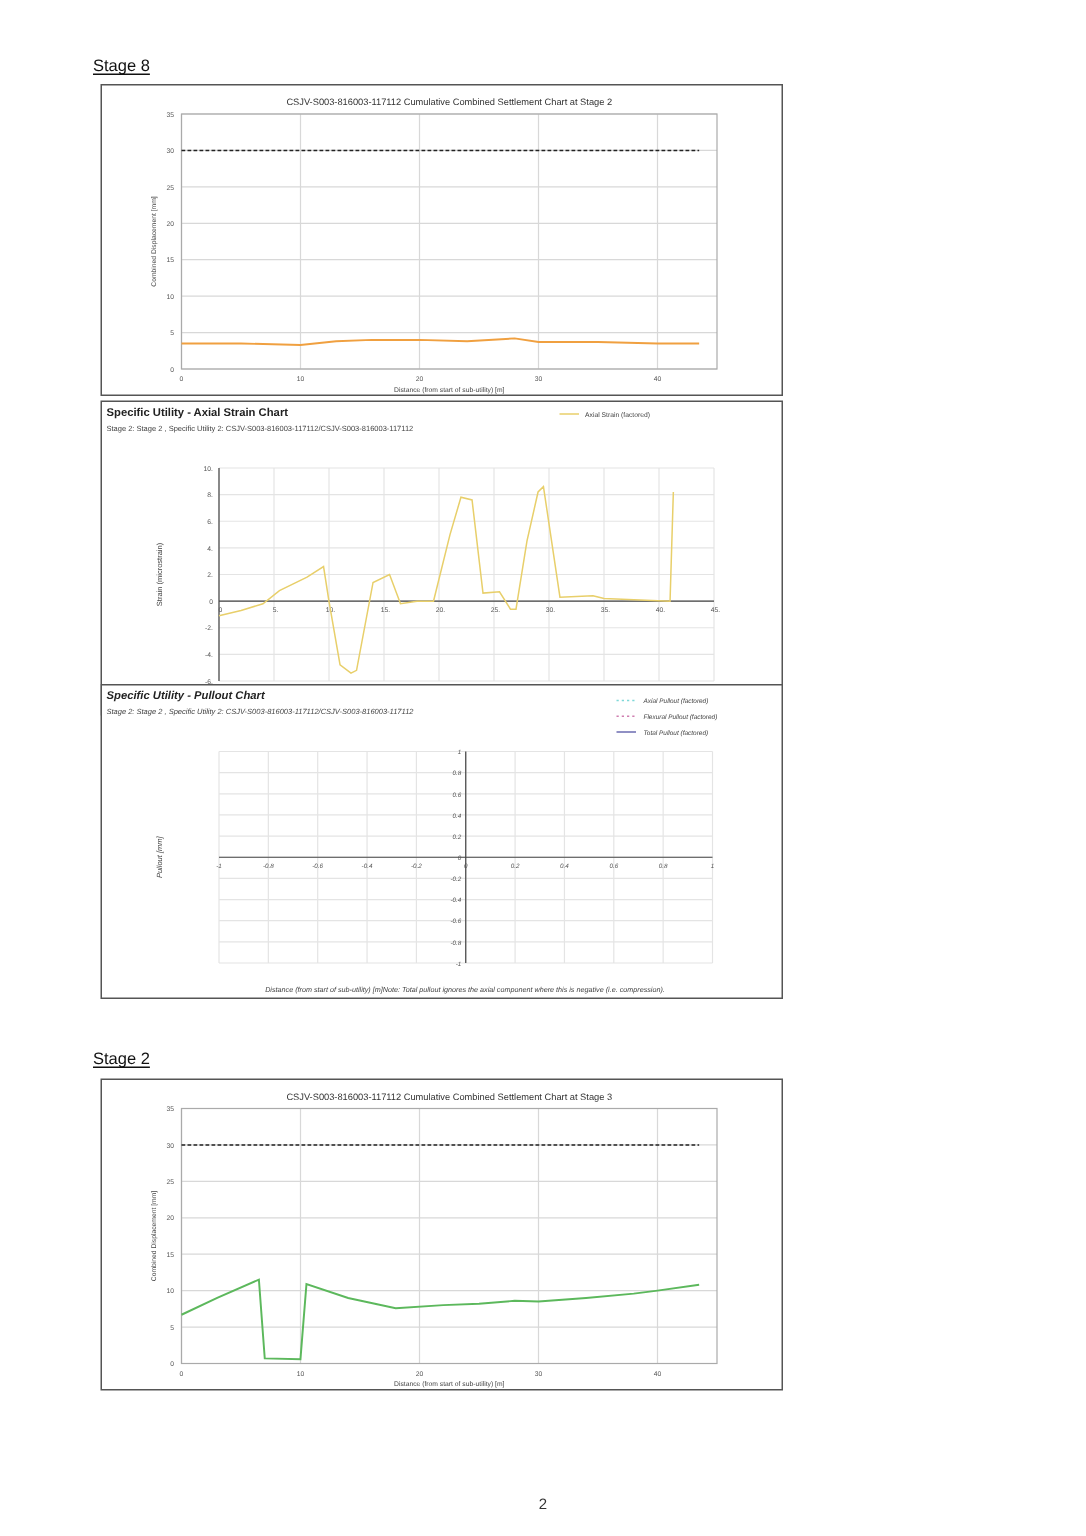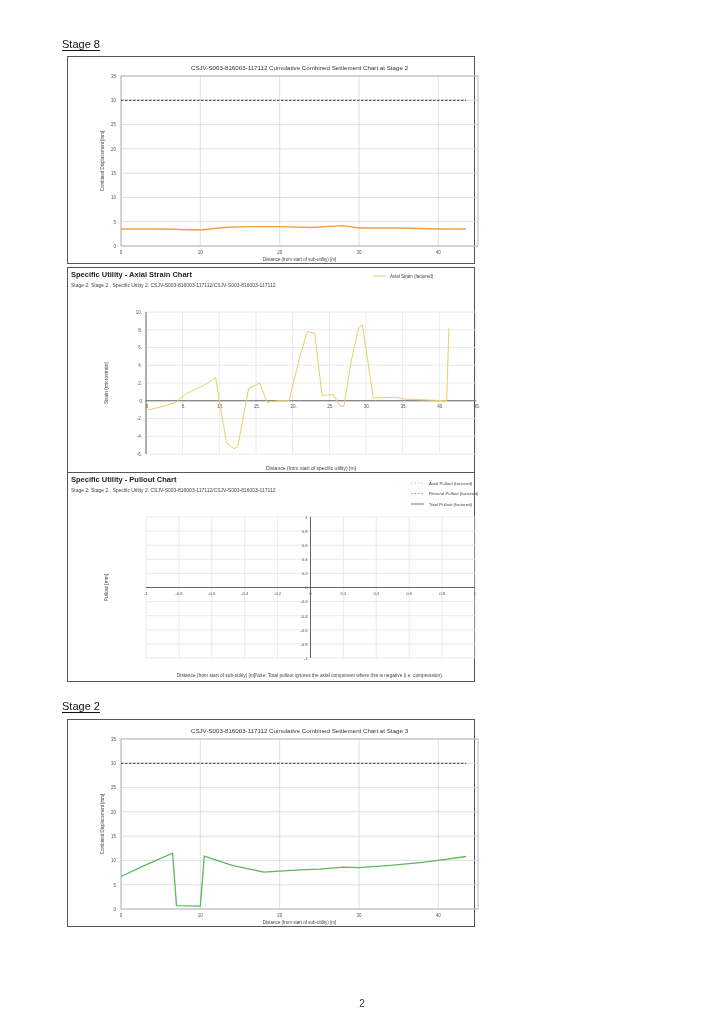--- a/index.html
+++ b/index.html
@@ -1,18 +1,18 @@
 <!DOCTYPE html>
 <html><head>
 <meta charset="utf-8">
 <style>
   html, body { margin:0; padding:0; background:#ffffff; }
   body { width:724px; height:1024px; position:relative; overflow:hidden; font-family:"Liberation Sans", sans-serif; color:#222; }
   .stage-heading { position:absolute; left:62px; font-size:11px; color:#111; text-decoration:underline; text-underline-offset:2px; }
-  .chart-box { position:absolute; left:67px; width:408px; border:1.5px solid #555; background:#fff; box-sizing:border-box; }
+  .chart-box { position:absolute; left:67px; width:455px; border:1.5px solid #555; background:#fff; box-sizing:border-box; }
   svg text { font-family:"Liberation Sans", sans-serif; }
   .page-number { position:absolute; top:998px; left:0; width:724px; text-align:center; font-size:10px; color:#333; }
 </style>
 </head>
 <body>
 
 <div class="stage-heading" style="top:38px;">Stage 8</div>
 
 <div class="chart-box" style="top:56px;height:208px;">
   <svg id="c0" width="455" height="208">
@@ -96,21 +96,21 @@
       <text x="299" y="139.75" font-size="4.5" text-anchor="middle" fill="#555">30.</text>
       <text x="335.6666666666667" y="139.75" font-size="4.5" text-anchor="middle" fill="#555">35.</text>
       <text x="372.3333333333333" y="139.75" font-size="4.5" text-anchor="middle" fill="#555">40.</text>
       <text x="409" y="139.75" font-size="4.5" text-anchor="middle" fill="#555">45.</text>
       <text x="243" y="202" font-size="5" text-anchor="middle" fill="#444">Distance (from start of specific utility) [m]</text>
       <text x="0" y="0" font-size="5" text-anchor="middle" fill="#444" transform="translate(40,115) rotate(-90)">Strain (microstrain)</text>
       <polyline points="78.0,142.5 92.7,139.0 107.3,134.5 118.3,125.7 136.7,116.8 147.7,109.7 151.3,132.8 158.7,175.3 166.0,180.7 169.7,178.9 180.7,120.3 191.7,115.0 199.0,134.5 210.0,132.8 221.0,132.8 232.0,88.4 239.3,63.5 246.7,65.3 254.0,127.4 265.0,126.5 272.3,138.1 276.0,138.1 283.3,92.8 290.7,60.0 294.3,56.4 305.3,130.1 327.3,129.2 334.7,131.0 378.7,132.8 380.9,60.0" fill="none" stroke="#e8cf6a" stroke-width="1"></polyline>
     </svg>
 </div>
 
-<div class="chart-box" style="top:472px;height:210px;">
+<div class="chart-box" style="top:456px;height:210px;font-style:italic;">
   <svg id="c2" width="455" height="210">
       <text x="3" y="9" font-size="7.5" font-weight="bold" fill="#222">Specific Utility - Pullout Chart</text>
       <text x="3" y="19" font-size="5" fill="#444">Stage 2: Stage 2 , Specific Utility 2: CSJV-S003-816003-117112/CSJV-S003-816003-117112</text>
       <line x1="343" x2="356" y1="10" y2="10" stroke="#7fd8d8" stroke-width="1" stroke-dasharray="1.5,2"></line>
       <text x="361" y="11.8" font-size="4.3" fill="#444">Axial Pullout (factored)</text>
       <line x1="343" x2="356" y1="20.5" y2="20.5" stroke="#d07fb0" stroke-width="1" stroke-dasharray="1.5,2"></line>
       <text x="361" y="22.3" font-size="4.3" fill="#444">Flexural Pullout (factored)</text>
       <line x1="343" x2="356" y1="31" y2="31" stroke="#6b6bb0" stroke-width="1" stroke-dasharray=""></line>
       <text x="361" y="32.8" font-size="4.3" fill="#444">Total Pullout (factored)</text>
       <line x1="78" x2="407" y1="44" y2="44" stroke="#e4e4e4" stroke-width="0.8"></line>

